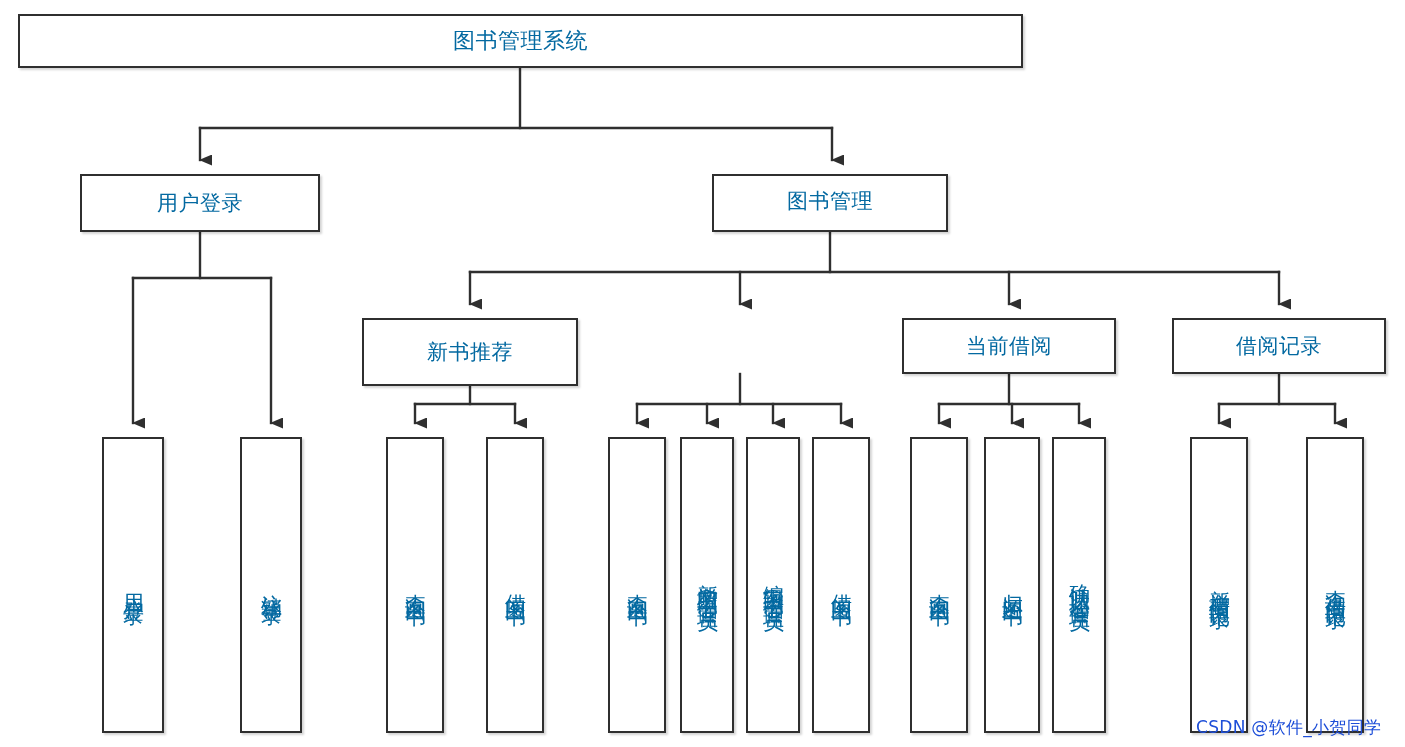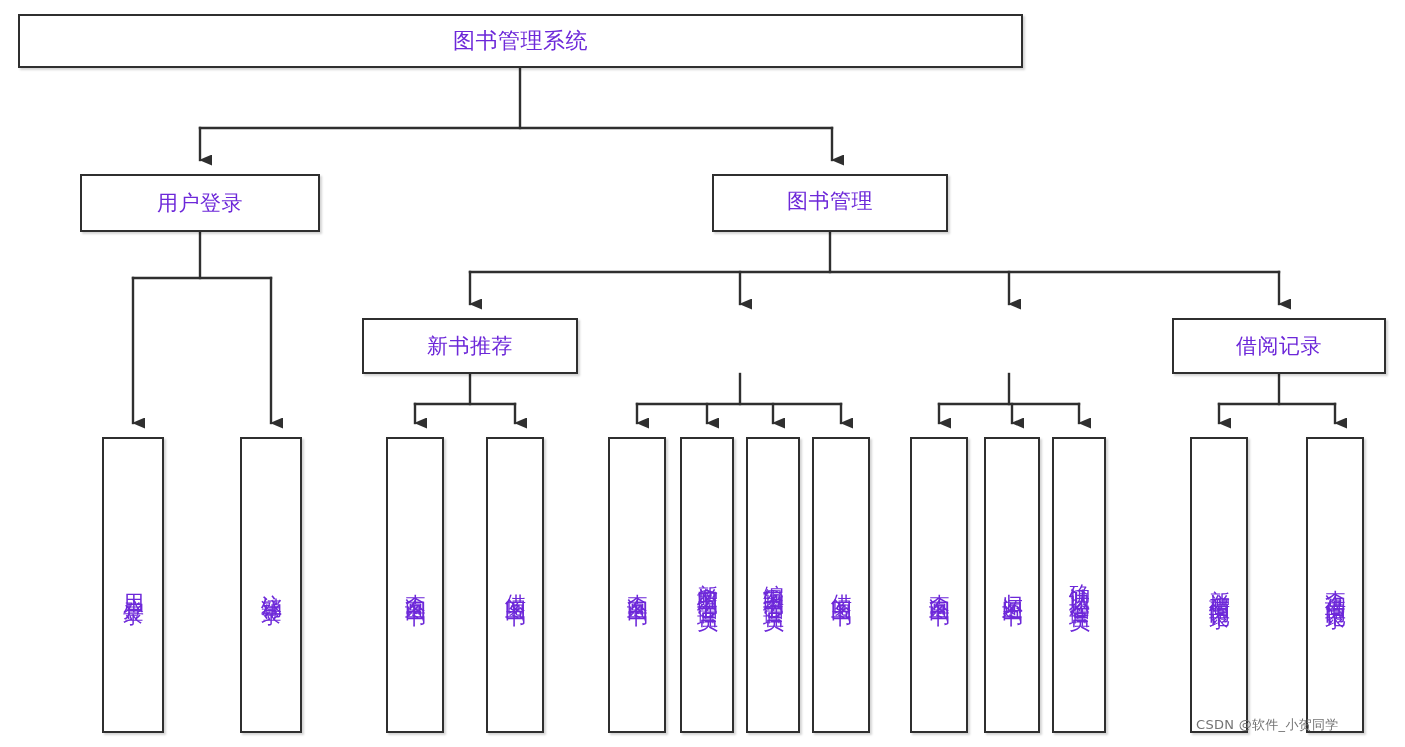--- a/index.html
+++ b/index.html
@@ -27,21 +27,21 @@
   }
   .node {
     position: absolute;
     box-sizing: border-box;
     background: #ffffff;
     border: 2px solid #2f2f2f;
     box-shadow: 2px 2px 2px rgba(0,0,0,0.17);
     display: flex;
     align-items: center;
     justify-content: center;
-    color: #6d28d9;
+    color: #0369a1;
     z-index: 2;
   }
   .node .label {
     display: block;
     text-align: center;
     line-height: 1.18;
   }
   
   .node.horiz .label {
     font-size: 21px;
@@ -59,22 +59,22 @@
   .node.vert .label {
     writing-mode: vertical-rl;
     text-orientation: upright;
     font-size: 21px;
     letter-spacing: 4px;
     line-height: 1;
     white-space: nowrap;
   }
   .watermark {
     position: absolute;
-    font-size: 13px;
-    color: #737373;
+    font-size: 17px;
+    color: #1d4ed8;
     white-space: nowrap;
     z-index: 3;
     letter-spacing: 0.3px;
   }
 </style>
 </head>
 <body>
 
 <div id="canvas">
 
@@ -132,22 +132,25 @@
     <span class="label">图书管理系统</span>
   </div>
 
   <div class="node horiz" style="left:80px; top:174px; width:240px; height:58px;">
     <span class="label">用户登录</span>
   </div>
   <div class="node horiz" style="left:712px; top:174px; width:236px; height:58px;font-family:Liberation Mono, monospace;">
     <span class="label">图书管理</span>
   </div>
 
-  <div class="node horiz" style="left:362px; top:318px; width:216px; height:56px;justify-content:center;">
+  <div class="node horiz" style="left:362px; top:318px; width:216px; height:68px;justify-content:center;">
     <span class="label">新书推荐</span>
+  </div>
+  <div class="node horiz" style="left:902px; top:318px; width:214px; height:56px;">
+    <span class="label">当前借阅</span>
   </div>
   <div class="node horiz" style="left:1172px; top:318px; width:214px; height:56px;align-items:center;">
     <span class="label">借阅记录</span>
   </div>
 
   <div class="node vert" style="left:102px; top:437px; width:62px; height:296px;">
     <span class="label">用户登录</span>
   </div>
   <div class="node vert" style="left:240px; top:437px; width:62px; height:296px;">
     <span class="label">注销登录</span>

